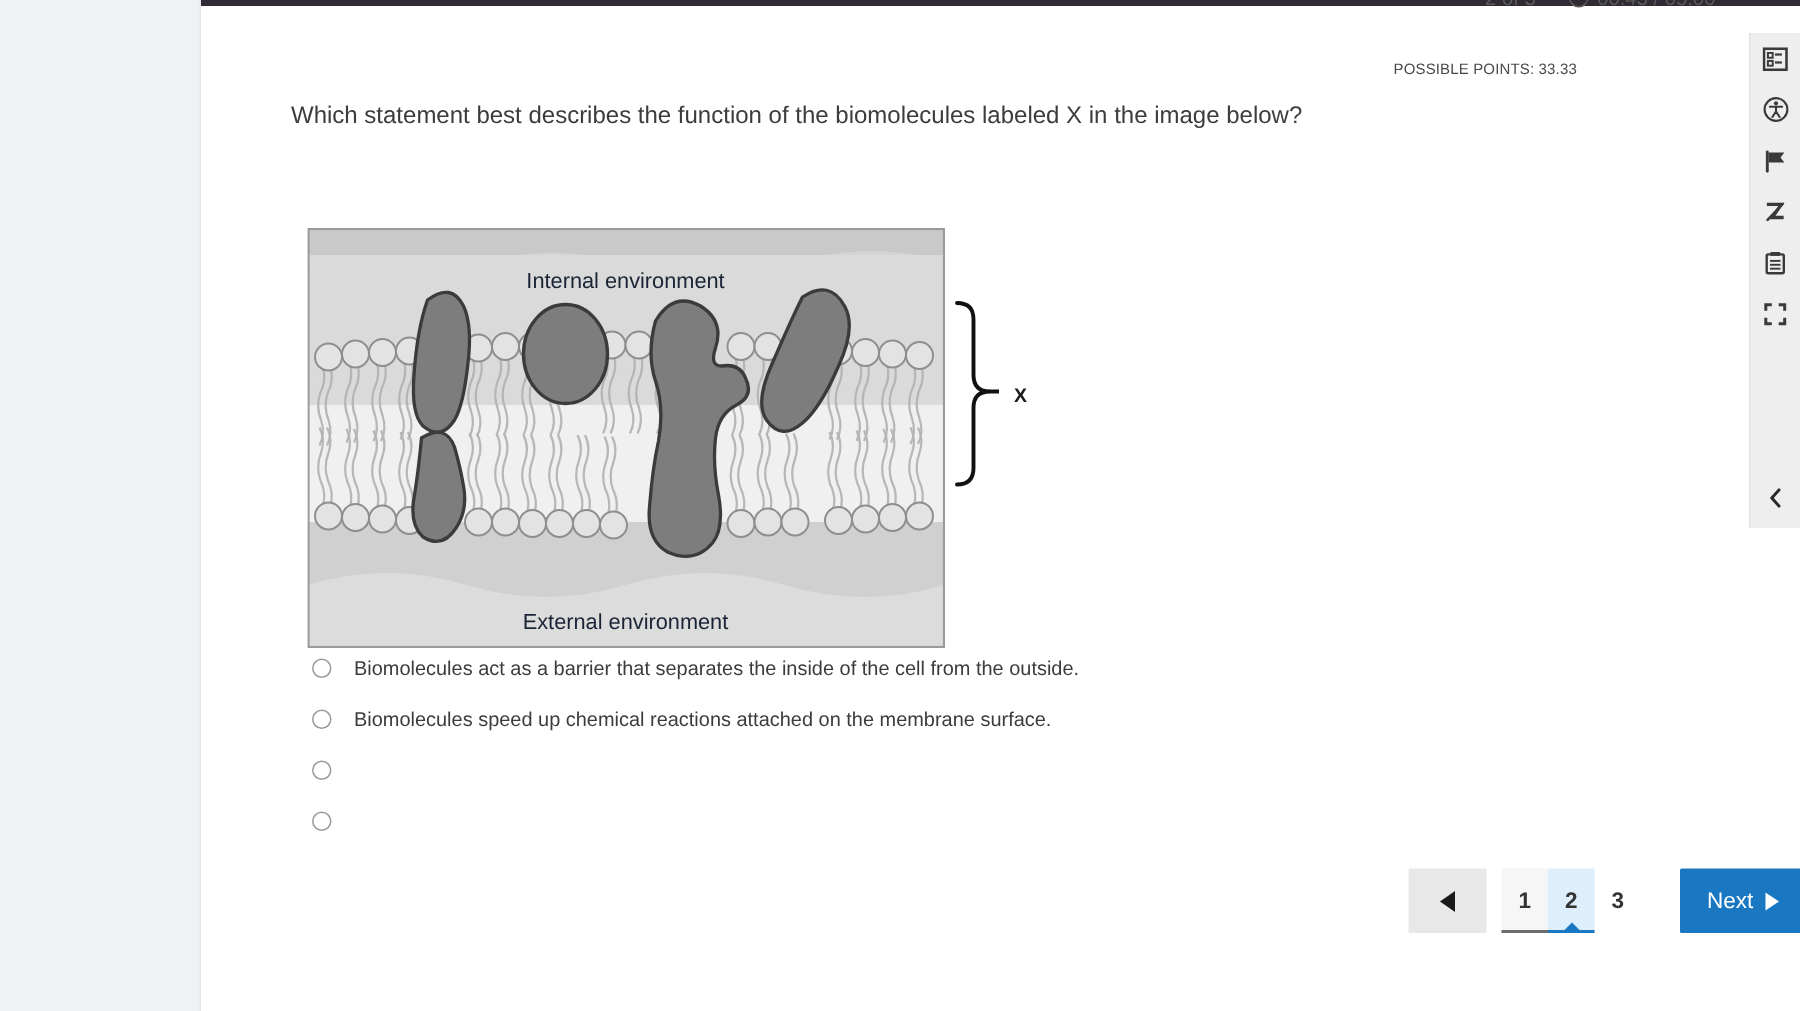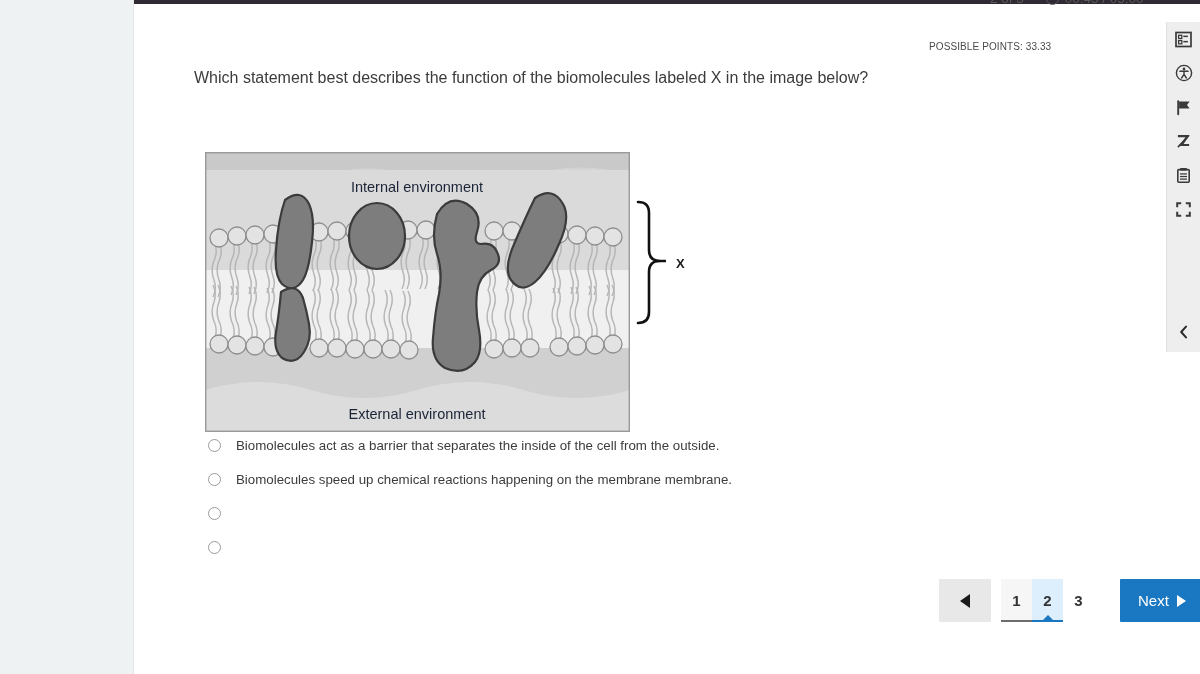--- a/index.html
+++ b/index.html
@@ -467,21 +467,21 @@
   </div>
   <div class="x-label">X</div>
 
   <div class="options">
     <div class="option-row">
       <span class="radio"></span>
       <span class="option-label">Biomolecules act as a barrier that separates the inside of the cell from the outside.</span>
     </div>
     <div class="option-row">
       <span class="radio"></span>
-      <span class="option-label">Biomolecules speed up chemical reactions happening on the membrane membrane.</span>
+      <span class="option-label">Biomolecules speed up chemical reactions attached on the membrane surface.</span>
     </div>
     <div class="option-row">
       <span class="radio"></span>
     </div>
     <div class="option-row">
       <span class="radio"></span>
     </div>
   </div>
 
   <div class="pager">

